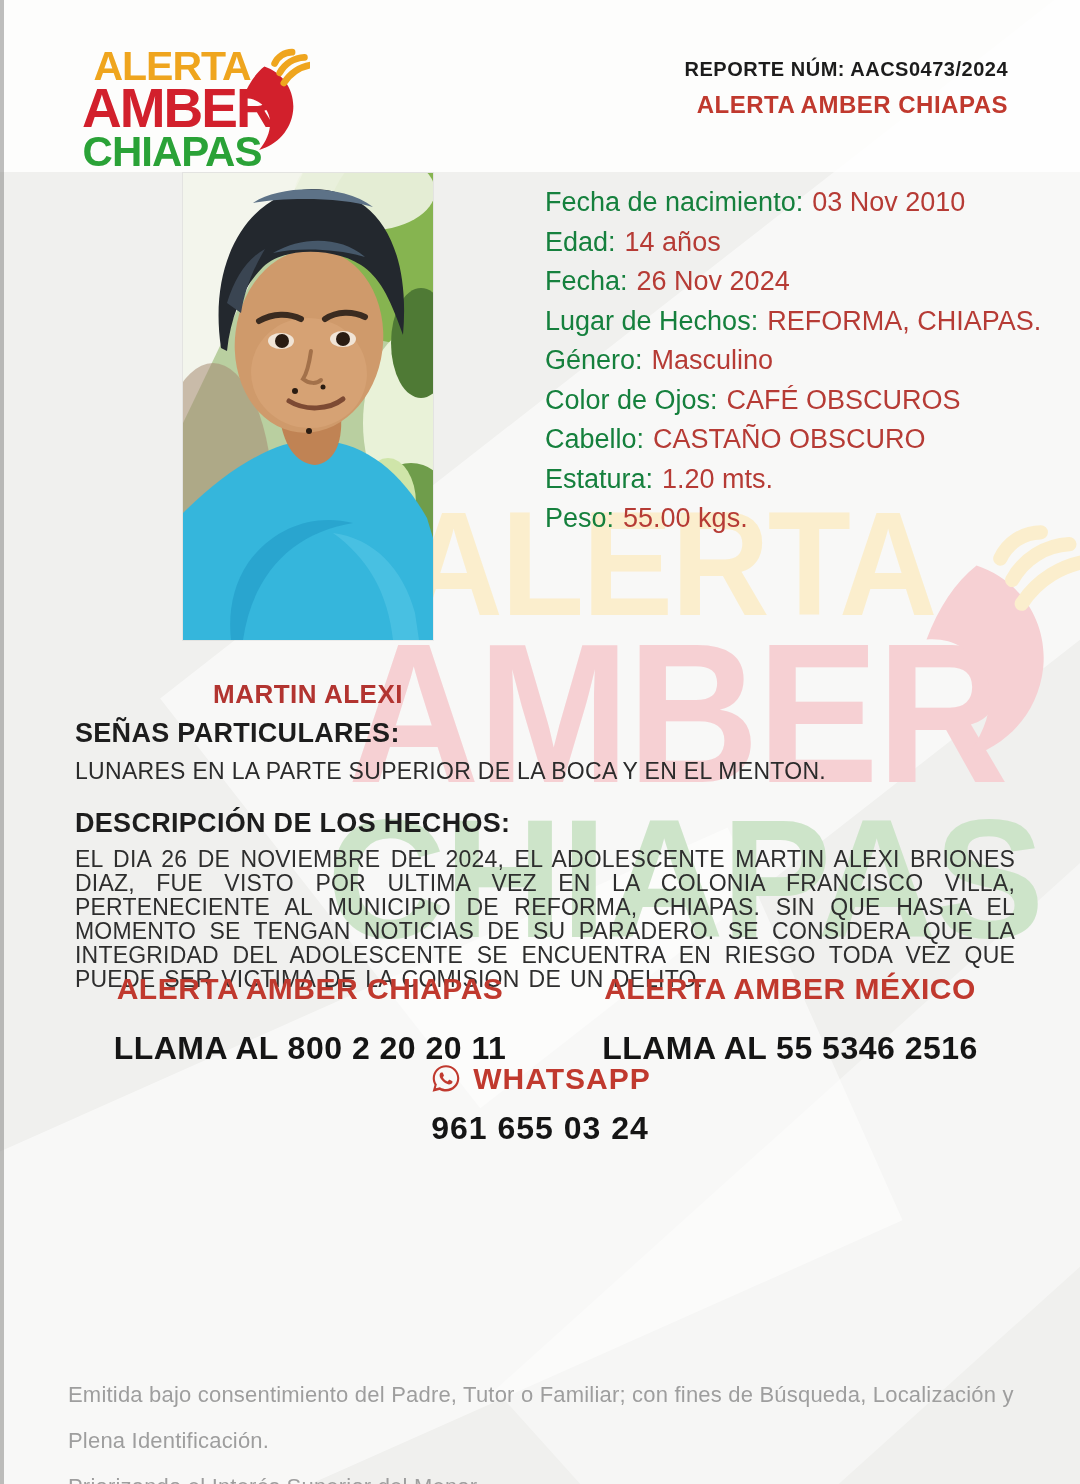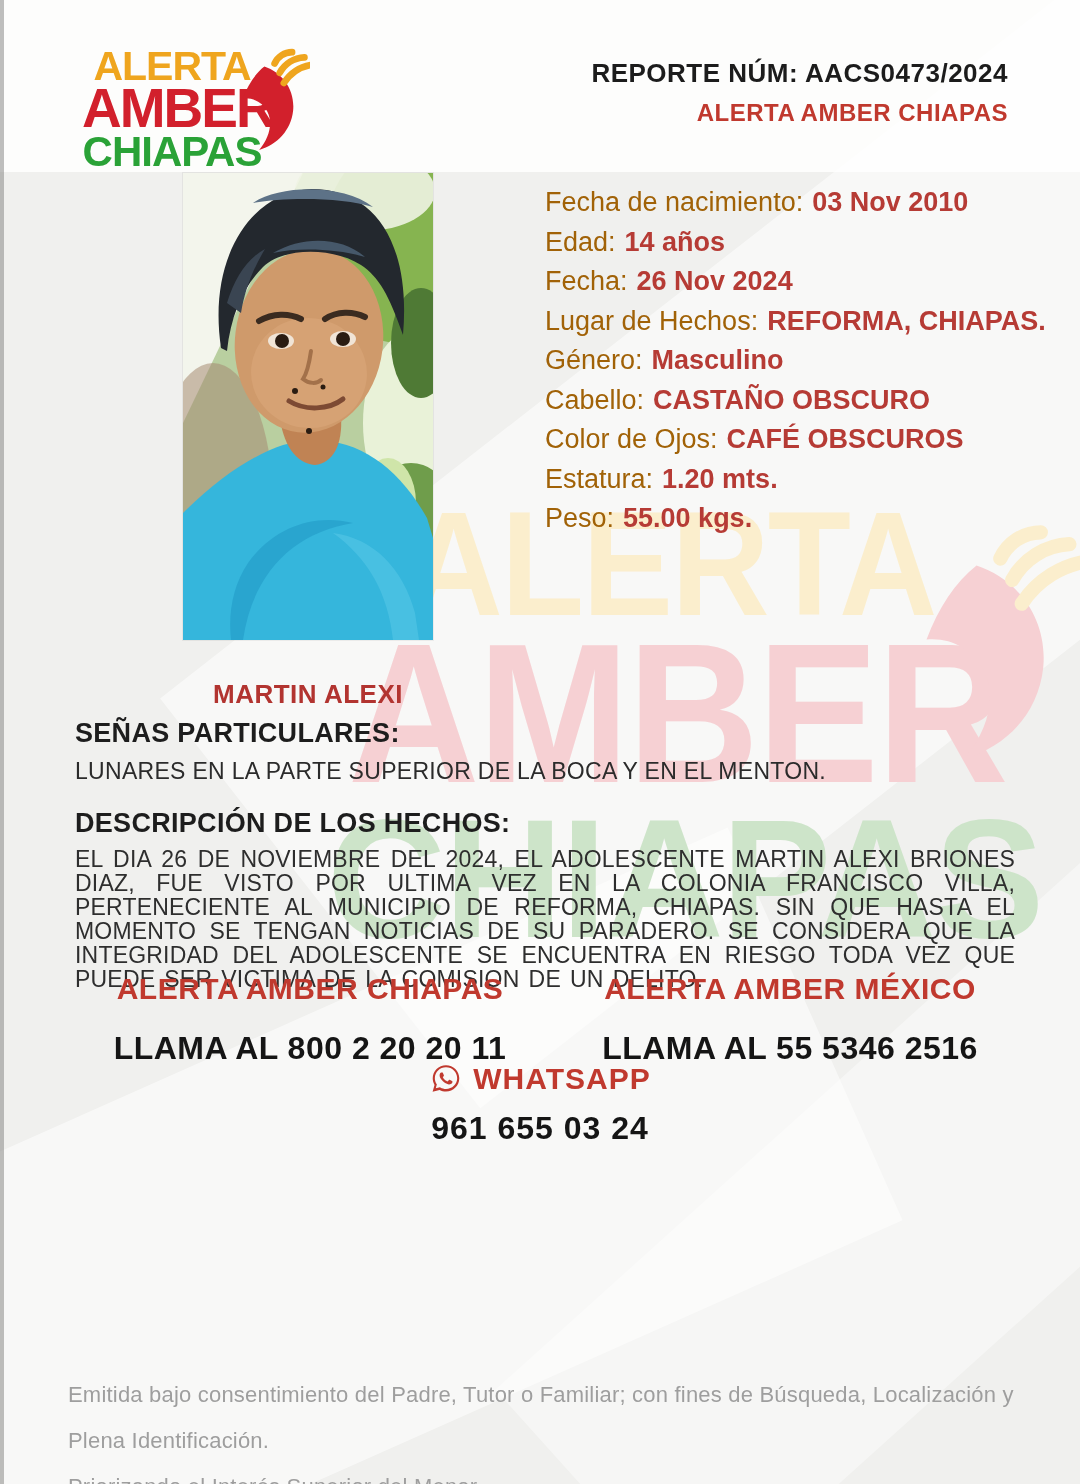--- a/index.html
+++ b/index.html
@@ -25,35 +25,35 @@
   .wm-swoosh{position:absolute;right:-62px;top:18px;width:180px;height:250px;}
 
   
   .logo{position:absolute;left:82px;top:48px;width:180px;text-align:center;z-index:3;
     font-weight:bold;letter-spacing:-1px;}
   .logo .ll1{font-size:41px;line-height:36px;color:#efa51e;}
   .logo .ll2{font-size:55px;line-height:48px;color:#d2202c;letter-spacing:-2px;}
   .logo .ll3{font-size:42px;line-height:40px;color:#2aa237;}
   .logo-swoosh{position:absolute;right:-48px;top:-2px;width:78px;height:108px;}
   .report{position:absolute;right:72px;top:58px;text-align:right;z-index:3;}
-  .report .rnum{font-size:26px;font-weight:bold;color:#1c1c1c;letter-spacing:.5px;}
+  .report .rnum{font-size:20px;font-weight:bold;color:#1c1c1c;letter-spacing:.5px;}
   .report .rorg{font-size:24px;font-weight:bold;color:#c0392e;margin-top:10px;letter-spacing:.5px;}
 
   
   .photo{position:absolute;left:183px;top:173px;width:250px;height:467px;z-index:3;
     box-shadow:0 0 0 1px rgba(0,0,0,.05);}
   .photo svg{display:block;width:100%;height:100%;}
   .subject-name{position:absolute;left:158px;top:678px;width:300px;text-align:center;z-index:3;
     font-size:26px;font-weight:bold;color:#b23430;line-height:32px;letter-spacing:.5px;}
 
   
   .details{position:absolute;left:545px;top:183px;z-index:3;}
   .detail-row{font-size:27px;line-height:39.5px;white-space:nowrap;}
-  .detail-row .lbl{color:#a16207;margin-right:9px;margin-top:27px;}
-  .detail-row .val{color:#b63b35;font-weight:bold;}
+  .detail-row .lbl{color:#15803d;margin-right:9px;margin-top:27px;}
+  .detail-row .val{color:#b63b35;font-weight:normal;}
 
   
   .section{position:absolute;left:75px;width:940px;z-index:3;}
   .sec-senas{top:718px;}
   .sec-desc{top:808px;}
   .sec-title{font-size:27px;font-weight:bold;color:#1d1d1d;letter-spacing:.3px;}
   .sec-senas .sec-body{margin-top:9px;font-size:23px;color:#2b2b2b;letter-spacing:.3px;}
   .sec-desc .sec-body{margin-top:8px;font-size:23px;line-height:24px;color:#2e2e2e;
     text-align:justify;word-spacing:2.5px;letter-spacing:.2px;}
 
@@ -169,24 +169,24 @@
     <div class="detail-row">
       <span class="lbl">Fecha:</span><span class="val">26 Nov 2024</span>
     </div>
     <div class="detail-row">
       <span class="lbl">Lugar de Hechos:</span><span class="val">REFORMA, CHIAPAS.</span>
     </div>
     <div class="detail-row">
       <span class="lbl">Género:</span><span class="val">Masculino</span>
     </div>
     <div class="detail-row">
+      <span class="lbl">Color de Ojos:</span><span class="val">CAFÉ OBSCUROS</span>
+    </div>
+    <div class="detail-row">
       <span class="lbl">Cabello:</span><span class="val">CASTAÑO OBSCURO</span>
-    </div>
-    <div class="detail-row">
-      <span class="lbl">Color de Ojos:</span><span class="val">CAFÉ OBSCUROS</span>
     </div>
     <div class="detail-row">
       <span class="lbl">Estatura:</span><span class="val">1.20 mts.</span>
     </div>
     <div class="detail-row">
       <span class="lbl">Peso:</span><span class="val">55.00 kgs.</span>
     </div>
   </div>
 
   <div class="section sec-senas">

